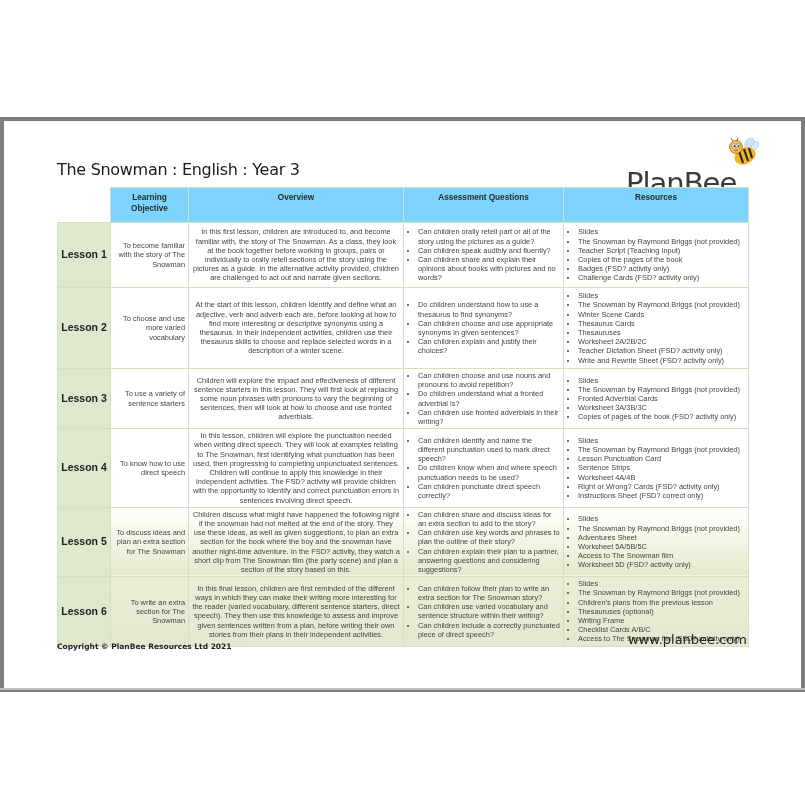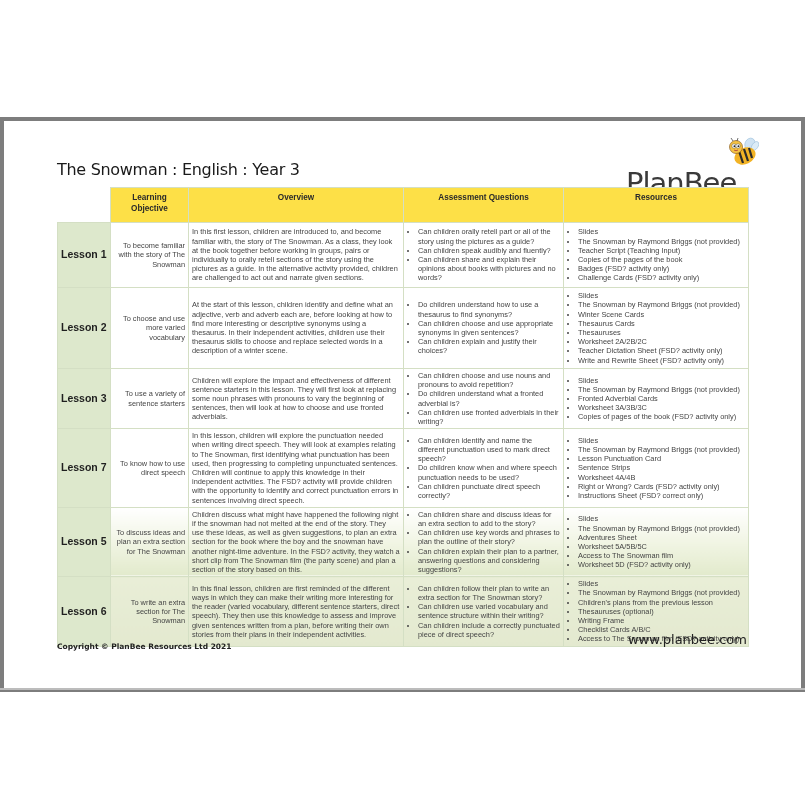--- a/index.html
+++ b/index.html
@@ -24,29 +24,29 @@
   }
   table.plan {
     position:absolute; left:57px; top:187px; width:691px;
     border-collapse:collapse; table-layout:fixed;
     font-size:7.4px; line-height:9.2px;
   }
   table.plan td, table.plan th {
     border:1.5px solid #d4dfc4; padding:2px 3px; vertical-align:middle;
   }
   table.plan th {
-    background:#fde047; font-weight:bold; color:#2a2a2a; font-size:8.2px; line-height:11px;
+    background:#7dd3fc; font-weight:bold; color:#2a2a2a; font-size:8.2px; line-height:11px;
     height:28px; vertical-align:top; padding-top:4px;
   }
   table.plan th.blank { background:#ffffff; border-top-color:#fff; border-left-color:#fff; }
   td.lesson {
-    background:#dde8cc; font-weight:bold; font-size:10.5px; color:#1f1f1f; text-align:left;
+    background:#dde8cc; font-weight:bold; font-size:10.5px; color:#1f1f1f; text-align:center;
   }
   td.objective { text-align:right; color:#444; }
-  td.overview { color:#444; }
+  td.overview { text-align:center; color:#444; }
   td.questions ul, td.resources ul { margin:0; padding-left:11px; }
   td.questions li, td.resources li { color:#444; }
   td.questions li::marker, td.resources li::marker { font-size:7px; }
   td.resources, td.questions { vertical-align:middle; }
   tr.r1 { height:65px; } tr.r2 { height:81px; } tr.r3 { height:59px; }
   tr.r4 { height:72px; } tr.r5 { height:67px; } tr.r6 { height:66px; }
   tr.r5 td:not(.lesson), tr.r6 td:not(.lesson) {
     background:linear-gradient(180deg, rgba(255,255,255,1) 0%, rgba(240,244,226,1) 55%, rgba(226,234,204,1) 100%);
   }
   tr.r6 td:not(.lesson) { background:linear-gradient(180deg,#e9eed7 0%, #e3e9cf 100%); }
@@ -162,21 +162,21 @@
           <ul>
         <li>Slides</li>
         <li>The Snowman by Raymond Briggs (not provided)</li>
         <li>Fronted Adverbial Cards</li>
         <li>Worksheet 3A/3B/3C</li>
         <li>Copies of pages of the book (FSD? activity only)</li>
       </ul>
         </td>
     </tr>
     <tr class="r4">
-      <td class="lesson">Lesson 7</td>
+      <td class="lesson">Lesson 4</td>
       <td class="objective">To know how to use direct speech</td>
       <td class="overview">In this lesson, children will explore the punctuation needed when writing direct speech. They will look at examples relating to The Snowman, first identifying what punctuation has been used, then progressing to completing unpunctuated sentences. Children will continue to apply this knowledge in their independent activities. The FSD? activity will provide children with the opportunity to identify and correct punctuation errors in sentences involving direct speech.</td>
       <td class="questions">
           <ul>
         <li>Can children identify and name the different punctuation used to mark direct speech?</li>
         <li>Do children know when and where speech punctuation needs to be used?</li>
         <li>Can children punctuate direct speech correctly?</li>
       </ul>
         </td>
       <td class="resources">

